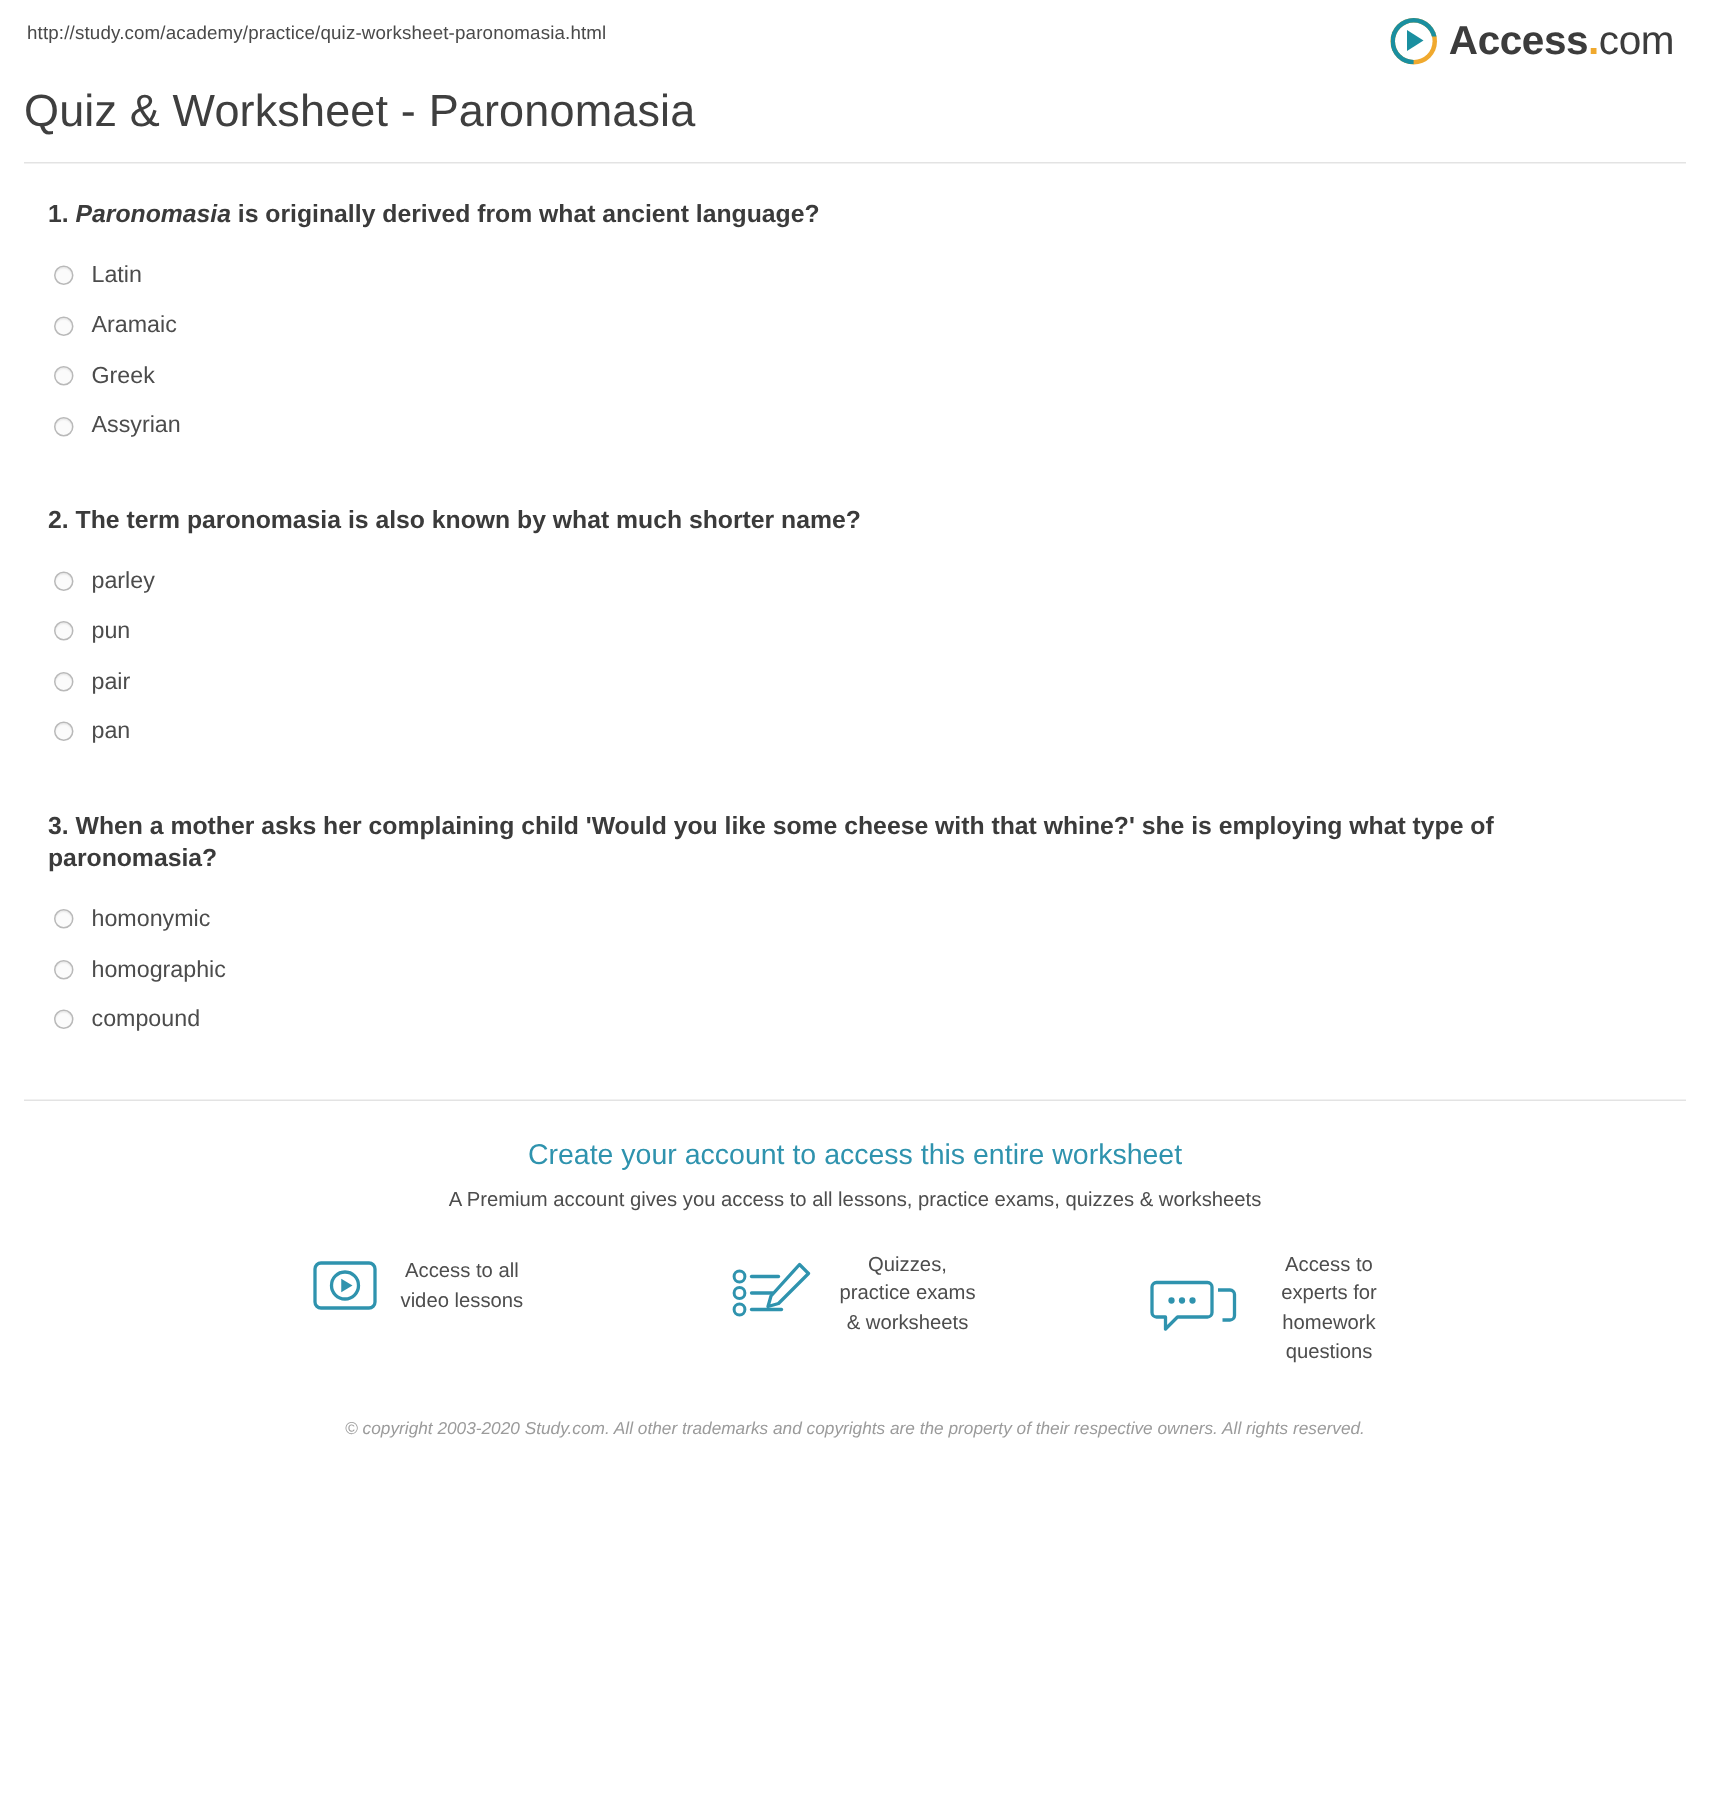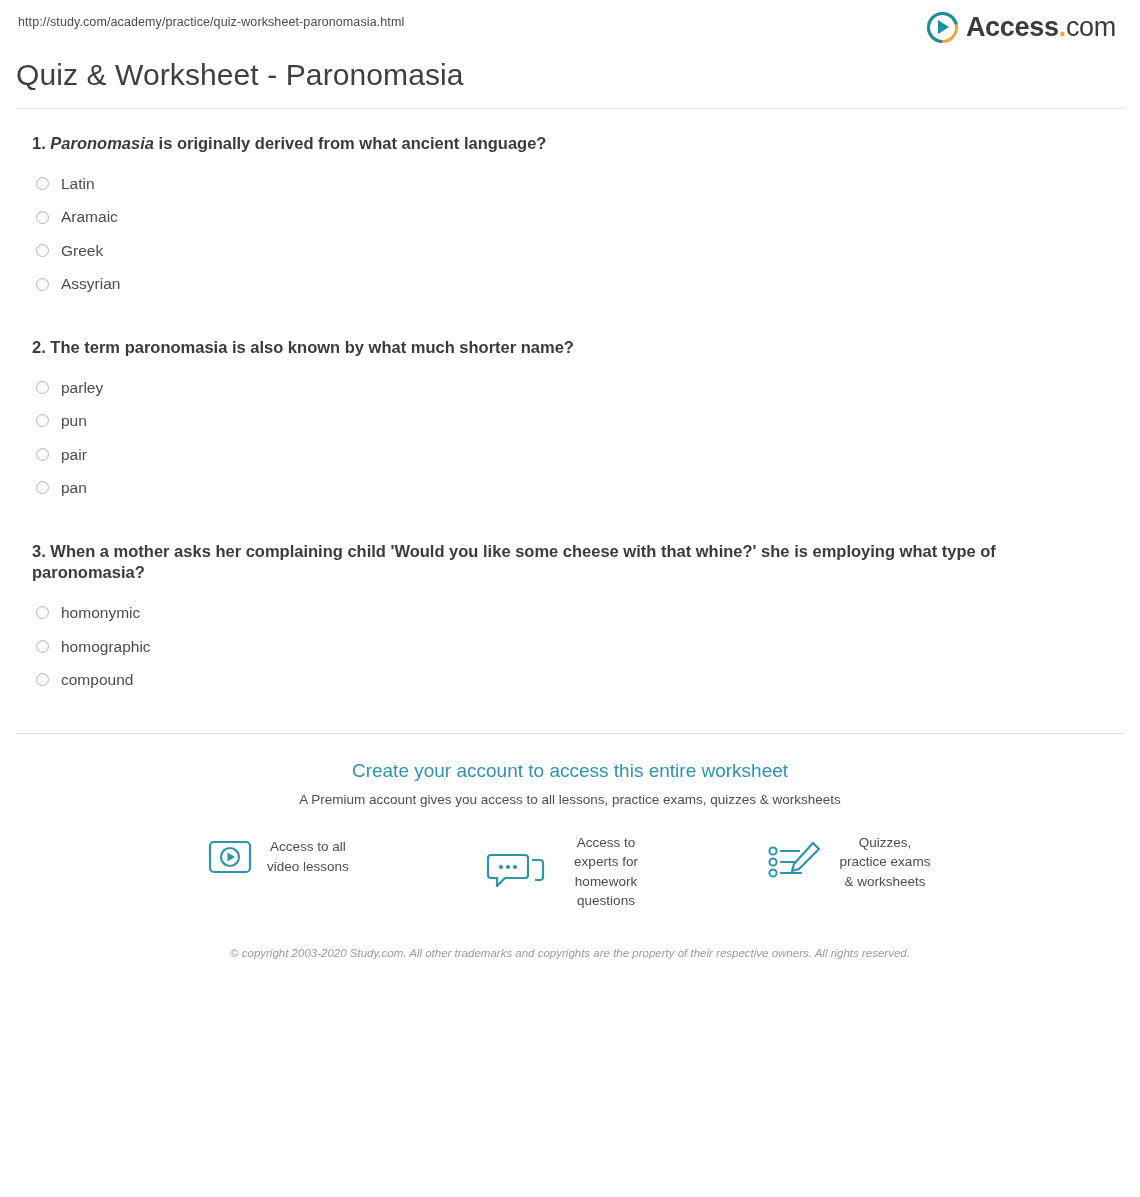--- a/index.html
+++ b/index.html
@@ -294,36 +294,20 @@
         <div class="feature-ico">
           <svg width="50" height="44" viewBox="0 0 50 44" fill="none">
             <rect x="5" y="7" width="40" height="30" rx="4" stroke="#2f93ae" stroke-width="2.2"></rect>
             <circle cx="25" cy="22" r="9" stroke="#2f93ae" stroke-width="2.2"></circle>
             <path d="M22.5 17.5 L30 22 L22.5 26.5 Z" fill="#2f93ae"></path>
           </svg>
         </div>
         <div class="feature-label">
           <span>Access to all</span><br>
           <span>video lessons</span>
-        </div>
-      </div>
-
-      <div class="feature">
-        <div class="feature-ico">
-          <svg width="60" height="46" viewBox="0 0 60 46" fill="none">
-            <path d="M6 6 H40 a3 3 0 0 1 3 3 V26 a3 3 0 0 1 -3 3 H20 L12 37 V29 H6 a3 3 0 0 1 -3 -3 V9 a3 3 0 0 1 3 -3 Z" stroke="#2f93ae" stroke-width="2.2" stroke-linejoin="round"></path>
-            <circle cx="16" cy="18" r="2.1" fill="#2f93ae"></circle>
-            <circle cx="23" cy="18" r="2.1" fill="#2f93ae"></circle>
-            <circle cx="30" cy="18" r="2.1" fill="#2f93ae"></circle>
-            <path d="M47 11 H55 a3 3 0 0 1 3 3 V28 a3 3 0 0 1 -3 3 H50" stroke="#2f93ae" stroke-width="2.2" stroke-linejoin="round"></path>
-          </svg>
-        </div>
-        <div class="feature-label">
-          <span>Access to experts for</span><br>
-          <span>homework questions</span>
         </div>
       </div>
 
       <div class="feature">
         <div class="feature-ico">
           <svg width="58" height="46" viewBox="0 0 58 46" fill="none">
             <circle cx="8" cy="12" r="3.6" stroke="#2f93ae" stroke-width="2"></circle>
             <circle cx="8" cy="23" r="3.6" stroke="#2f93ae" stroke-width="2"></circle>
             <circle cx="8" cy="34" r="3.6" stroke="#2f93ae" stroke-width="2"></circle>
             <line x1="16" y1="12" x2="34" y2="12" stroke="#2f93ae" stroke-width="2.2" stroke-linecap="round"></line>
@@ -331,18 +315,34 @@
             <line x1="16" y1="34" x2="36" y2="34" stroke="#2f93ae" stroke-width="2.2" stroke-linecap="round"></line>
             <path d="M48 4 L54 10 L34 30 L27 32 L29 25 Z" stroke="#2f93ae" stroke-width="2.2" stroke-linejoin="round"></path>
           </svg>
         </div>
         <div class="feature-label">
           <span>Quizzes, practice exams</span><br>
           <span>&amp; worksheets</span>
         </div>
       </div>
 
+      <div class="feature">
+        <div class="feature-ico">
+          <svg width="60" height="46" viewBox="0 0 60 46" fill="none">
+            <path d="M6 6 H40 a3 3 0 0 1 3 3 V26 a3 3 0 0 1 -3 3 H20 L12 37 V29 H6 a3 3 0 0 1 -3 -3 V9 a3 3 0 0 1 3 -3 Z" stroke="#2f93ae" stroke-width="2.2" stroke-linejoin="round"></path>
+            <circle cx="16" cy="18" r="2.1" fill="#2f93ae"></circle>
+            <circle cx="23" cy="18" r="2.1" fill="#2f93ae"></circle>
+            <circle cx="30" cy="18" r="2.1" fill="#2f93ae"></circle>
+            <path d="M47 11 H55 a3 3 0 0 1 3 3 V28 a3 3 0 0 1 -3 3 H50" stroke="#2f93ae" stroke-width="2.2" stroke-linejoin="round"></path>
+          </svg>
+        </div>
+        <div class="feature-label">
+          <span>Access to experts for</span><br>
+          <span>homework questions</span>
+        </div>
+      </div>
+
     </div>
 
     <div class="copyright">© copyright 2003-2020 Study.com. All other trademarks and copyrights are the property of their respective owners. All rights reserved.</div>
   </div>
 
 </div>
 
 </body></html>

